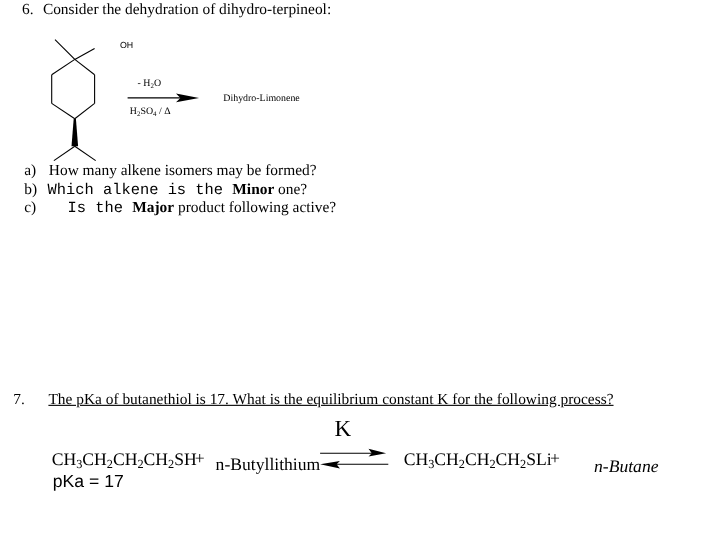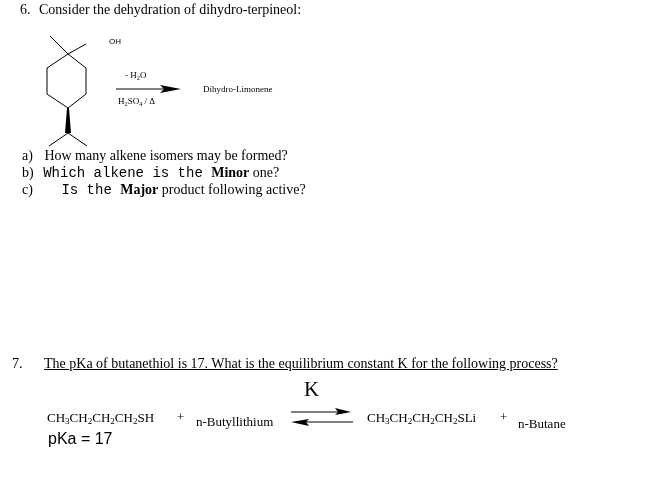--- a/index.html
+++ b/index.html
@@ -2,21 +2,21 @@
 <html><head>
 <meta charset="utf-8">
 <style>
   html, body { margin:0; padding:0; background:#ffffff; }
   body { width:649px; height:494px; position:relative; overflow:hidden;
          font-family:"Liberation Serif", serif; color:#000; }
   .abs { position:absolute; white-space:nowrap; }
   .q-head { font-size:14px; }
   .small { font-size:9px; font-family:"Liberation Serif", serif; }
   .sans { font-family:"Liberation Sans", sans-serif; }
-  .eq { font-size:13px; }
+  .eq { font-size:16px; }
   sub { font-size:0.7em; vertical-align:-0.25em; line-height:0; }
   b { font-weight:bold; }
 </style>
 </head>
 <body>
 
 <div class="abs q-head" style="left:20px; top:2px;">6.</div>
 <div class="abs q-head" style="left:39px; top:2px;">Consider the dehydration of dihydro-terpineol:</div>
 
 <svg class="abs" style="left:40px; top:30px;" width="80" height="120" viewBox="0 0 80 120">
@@ -67,15 +67,15 @@
 
 <svg class="abs" style="left:289px; top:406px;" width="66" height="22" viewBox="0 0 66 22">
   <line x1="2" y1="6" x2="50" y2="6" stroke="#000" stroke-width="1"></line>
   <polygon points="46,2 62,6 46,9 49,6" fill="#000"></polygon>
   <line x1="16" y1="16" x2="64" y2="16" stroke="#000" stroke-width="1"></line>
   <polygon points="20,13 2,16 20,20 17,16" fill="#000"></polygon>
 </svg>
 
 <div class="abs eq" style="left:367px; top:410px;"><span>CH</span><sub>3</sub><span>CH</span><sub>2</sub><span>CH</span><sub>2</sub><span>CH</span><sub>2</sub><span>SLi</span></div>
 <div class="abs eq" style="left:500px; top:409px;">+</div>
-<div class="abs eq" style="left:518px; top:416px;">n-Butane</div>
+<div class="abs eq" style="left:540px; top:416px;font-style:italic;">n-Butane</div>
 
 <div class="abs sans" style="left:48px; top:430px; font-size:16px;">pKa = 17</div>
 
 </body></html>

